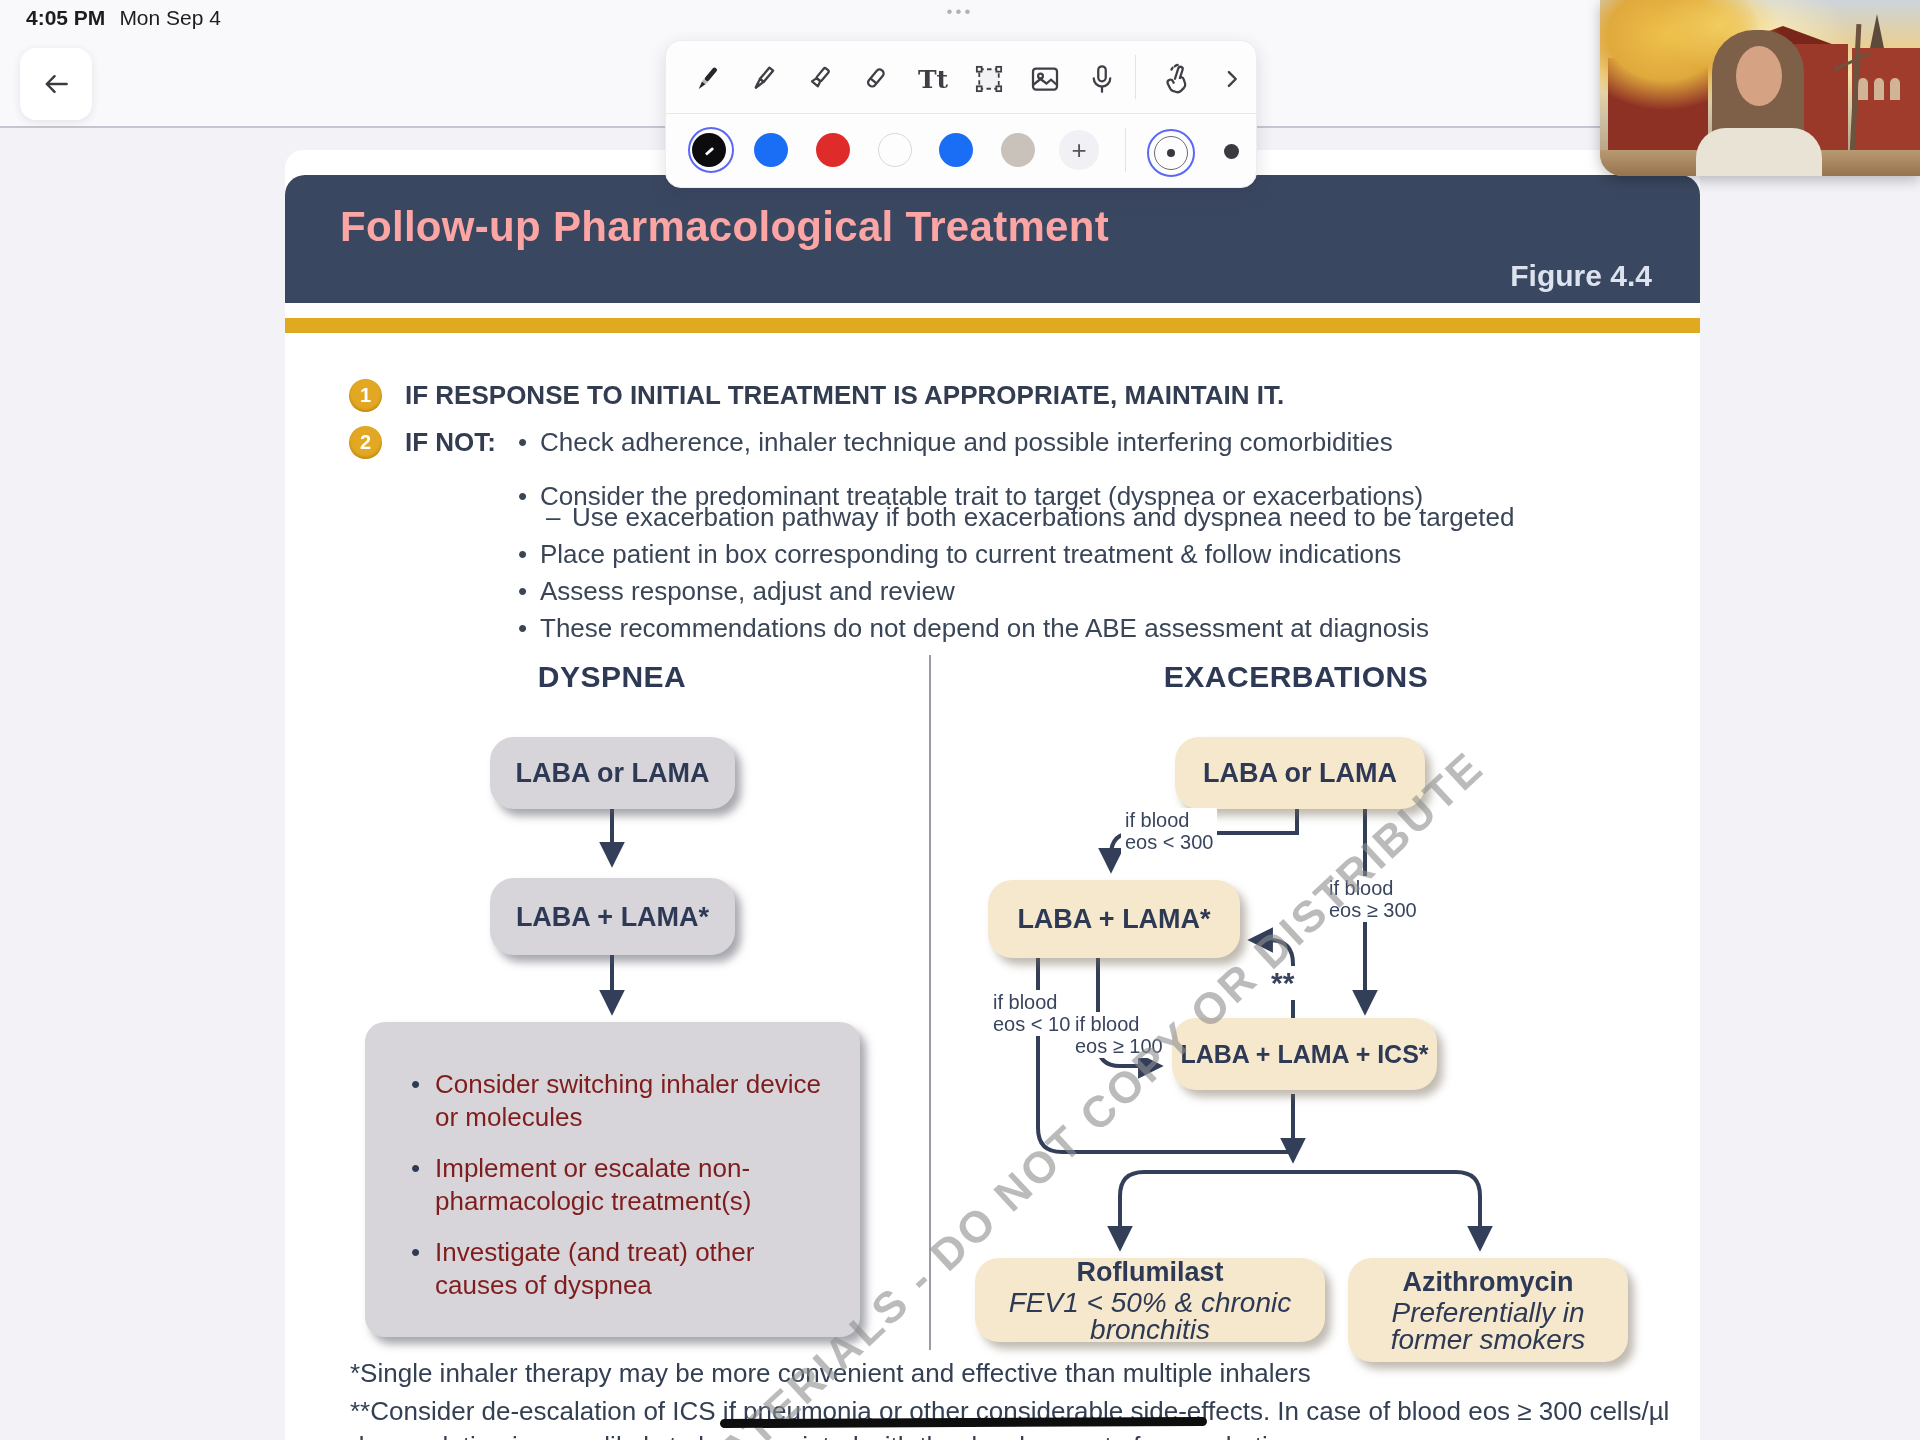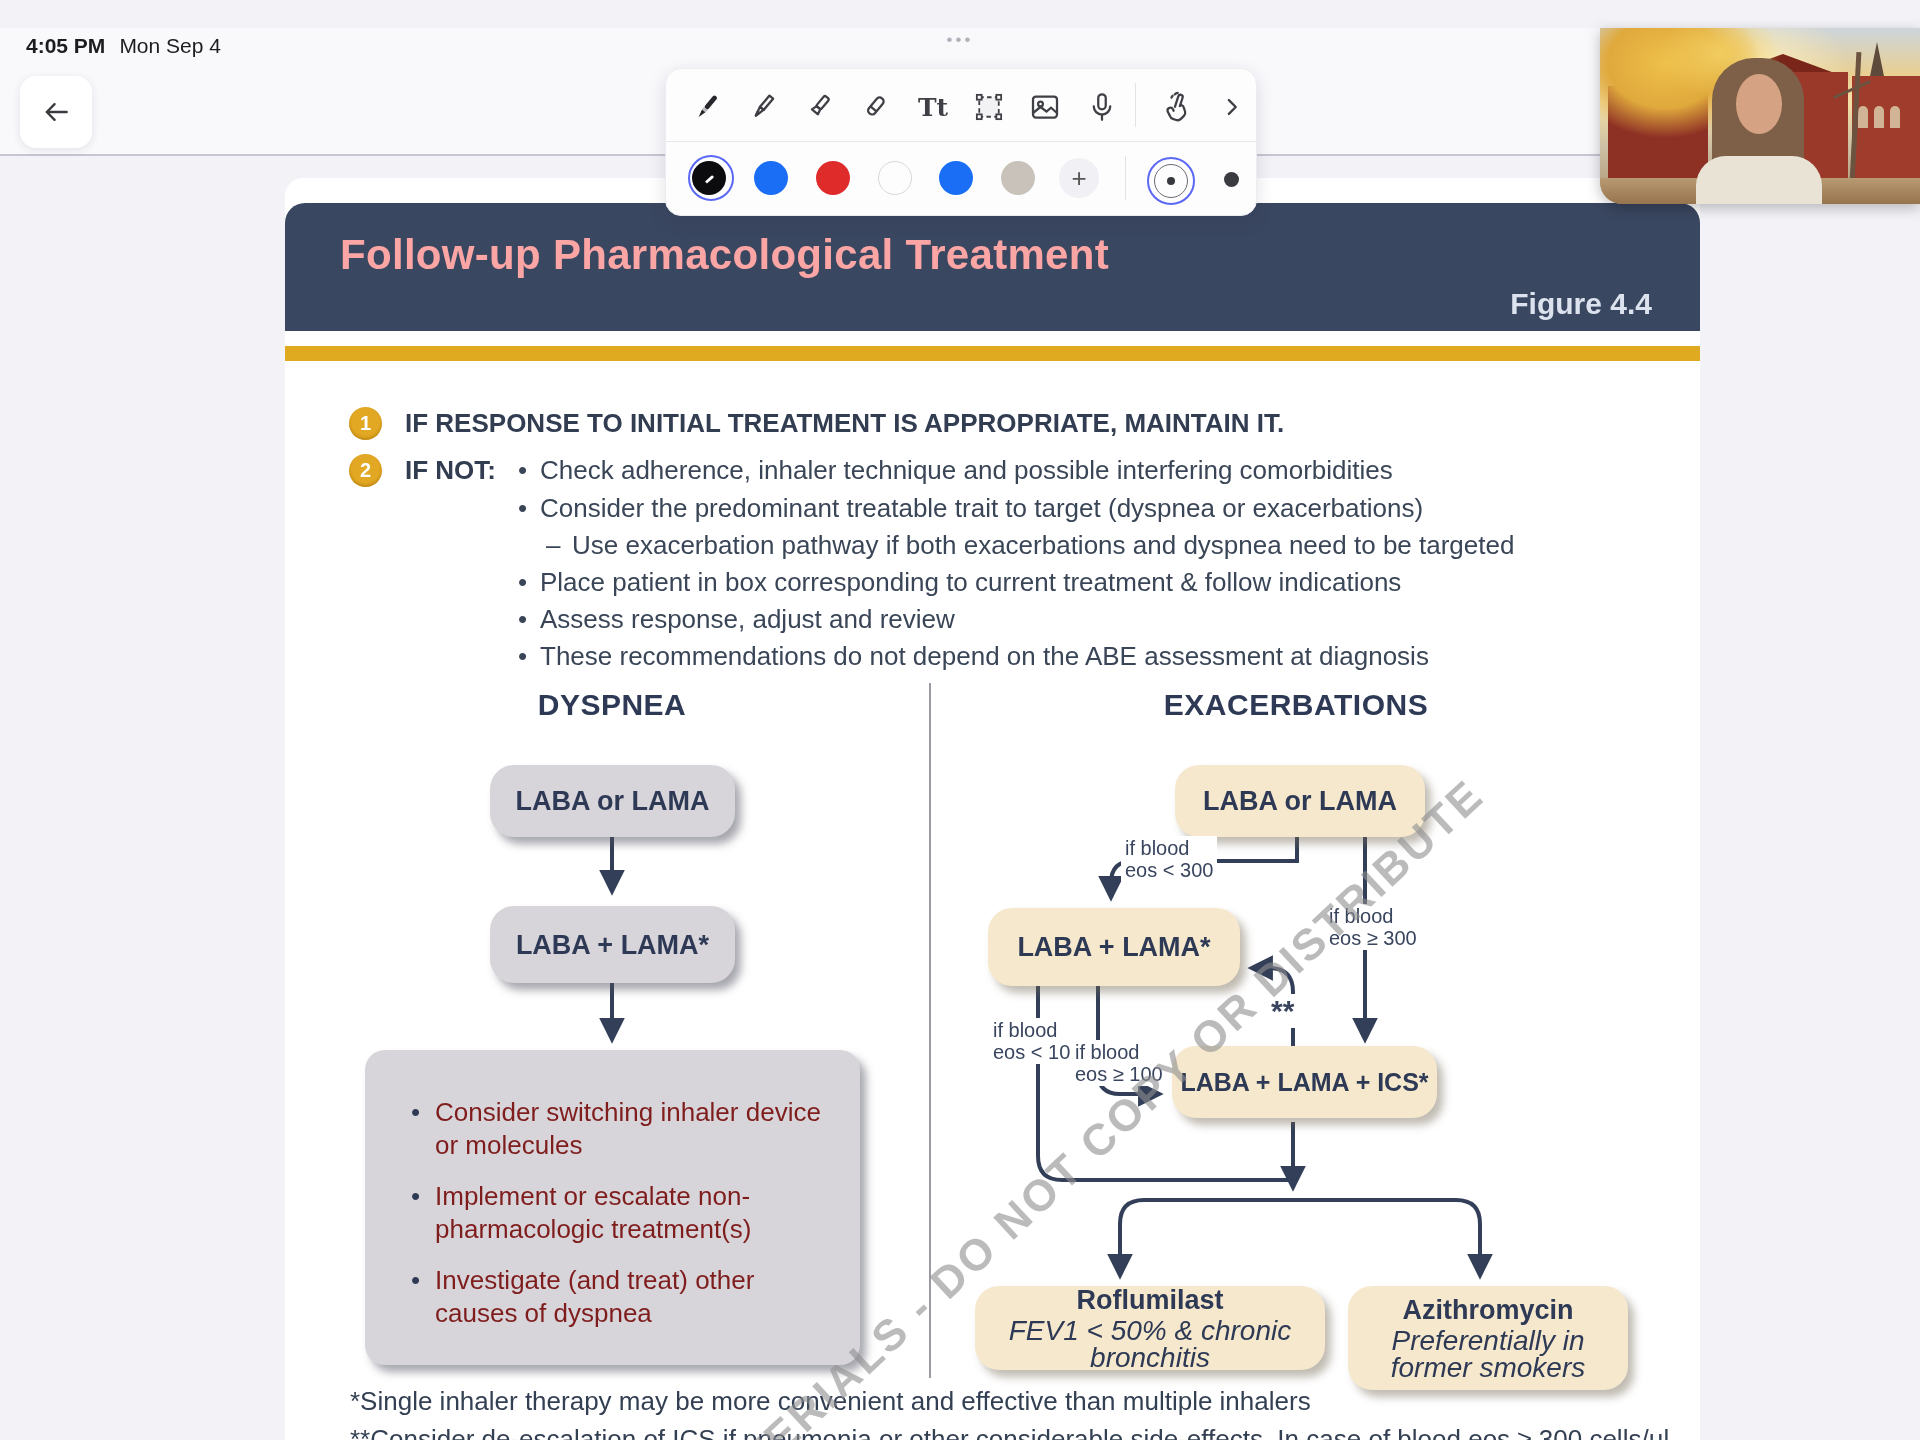--- a/index.html
+++ b/index.html
@@ -1,18 +1,18 @@
 <!DOCTYPE html>
 <html><head>
 <meta charset="utf-8">
 <style>
   html,body{margin:0;padding:0;}
   body{width:1920px;height:1440px;position:relative;overflow:hidden;
        background:#f3f2f7;font-family:"Liberation Sans",sans-serif;}
-  .abs{position:absolute;margin-top:28px;}
+  .abs{position:absolute;}
   
   .chrome-top{left:0;top:0;width:1920px;height:128px;background:#f9f8fb;}
   .chrome-divider{left:0;top:126px;width:1920px;height:2px;background:#c7c5d1;}
   .status{left:26px;top:6px;font-size:21px;color:#1d1d1f;}
   .status b{font-weight:700;margin-right:14px;}
   .home-dots{left:915px;top:2px;width:90px;text-align:center;font-size:17px;color:#b2b0ba;letter-spacing:3px;}
   .back-btn{left:20px;top:48px;width:72px;height:72px;background:#fff;border-radius:16px;
             box-shadow:0 2px 8px rgba(40,40,60,.10);display:flex;align-items:center;justify-content:center;}
   
   .toolbar{left:665px;top:40px;width:590px;height:146px;background:#fdfdfe;border:1px solid #ececf1;
@@ -123,21 +123,21 @@
     <div class="slide-title">Follow-up Pharmacological Treatment</div>
     <div class="figure-label">Figure 4.4</div>
   </div>
   <div class="gold-bar"></div>
 
   <div class="badge" style="left:64px;top:229px;">1</div>
   <div class="lr bold" style="left:120px;top:227px;">IF RESPONSE TO INITIAL TREATMENT IS APPROPRIATE, MAINTAIN IT.</div>
   <div class="badge" style="left:64px;top:276px;">2</div>
   <div class="lr bold" style="left:120px;top:274px;">IF NOT:</div>
   <div class="lr bullet" style="left:255px;top:274px;">Check adherence, inhaler technique and possible interfering comorbidities</div>
-  <div class="lr bullet" style="left:255px;top:312px;">Consider the predominant treatable trait to target (dyspnea or exacerbations)</div>
+  <div class="lr bullet" style="left:255px;top:328px;">Consider the predominant treatable trait to target (dyspnea or exacerbations)</div>
   <div class="lr subdash" style="left:287px;top:349px;">Use exacerbation pathway if both exacerbations and dyspnea need to be targeted</div>
   <div class="lr bullet" style="left:255px;top:386px;">Place patient in box corresponding to current treatment &amp; follow indications</div>
   <div class="lr bullet" style="left:255px;top:423px;">Assess response, adjust and review</div>
   <div class="lr bullet" style="left:255px;top:460px;">These recommendations do not depend on the ABE assessment at diagnosis</div>
 
   <div class="col-title" style="left:227px;top:510px;width:200px;">DYSPNEA</div>
   <div class="col-title" style="left:861px;top:510px;width:300px;">EXACERBATIONS</div>
   <div class="vdivider"></div>
 
   <svg class="flowsvg" viewBox="0 0 1415 1290">

